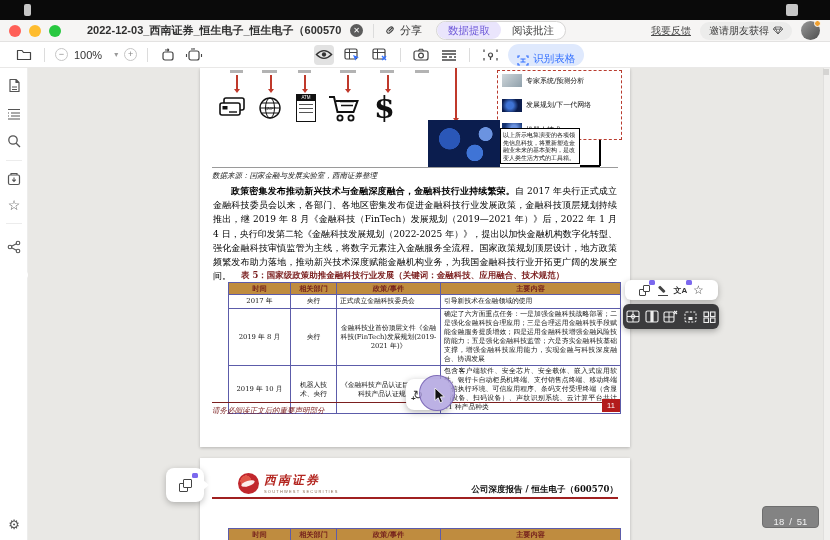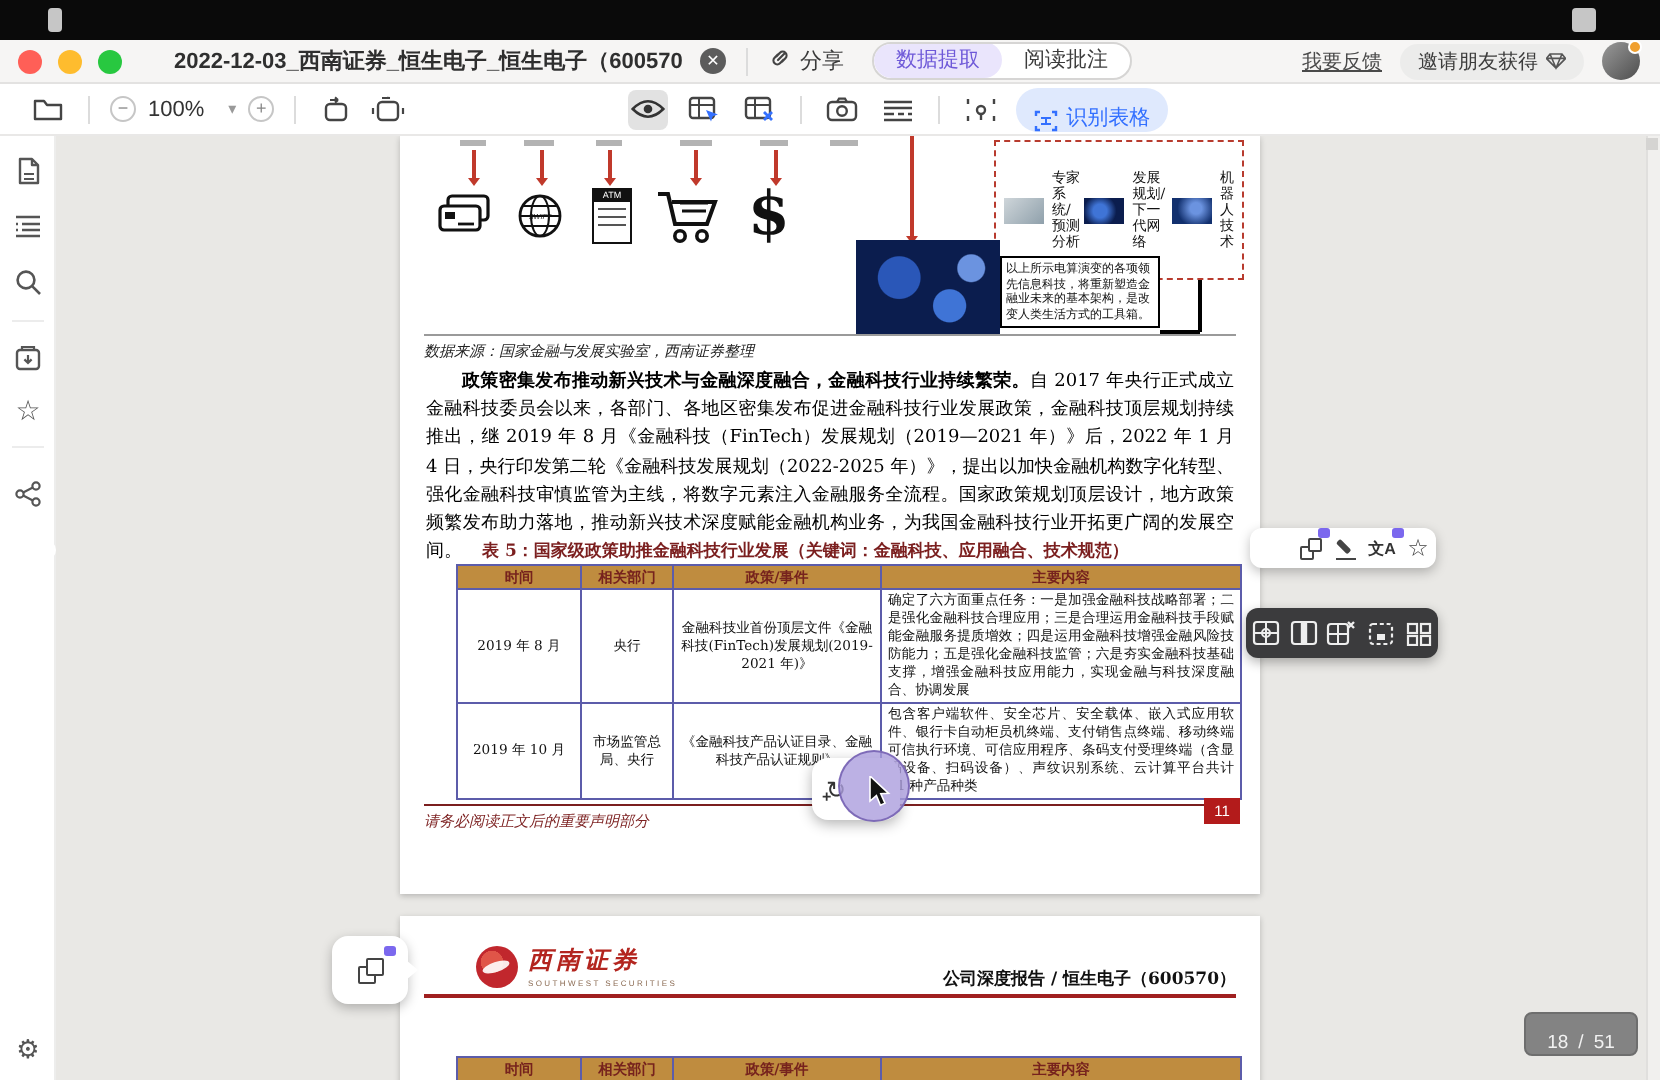--- a/index.html
+++ b/index.html
@@ -54,21 +54,21 @@
 
   
   .stub { position:absolute; height:3px; background:#8a8a8a; opacity:.65; }
   .rarrow { position:absolute; width:1.5px; background:#c0392b; }
   .rarrow::after { content:""; position:absolute; left:-2.2px; bottom:-4px; border-left:3px solid transparent; border-right:3px solid transparent; border-top:4px solid #c0392b; }
   .dgicon { position:absolute; color:#111; }
   .dollar { font-family:"DejaVu Serif", serif; font-size:30px; font-weight:bold; }
   .atm { width:20px; height:28px; border:1.5px solid #111; background:#fff; }
   .atm-head { background:#111; color:#fff; font-size:4.5px; text-align:center; line-height:6px; }
   .atm-lines { border-top:1px solid #555; margin:3px 2px 0 2px; }
-  .dashedbox { position:absolute; left:297px; top:2px; width:125px; height:70px; border:1.5px dashed #b83b2e; background:#fff; padding:3px 4px; display:flex; flex-direction:row; justify-content:space-between; }
+  .dashedbox { position:absolute; left:297px; top:2px; width:125px; height:70px; border:1.5px dashed #b83b2e; background:#fff; padding:3px 4px; display:flex; flex-direction:column; justify-content:space-between; }
   .dashrow { display:flex; align-items:center; gap:4px; }
   .thumb { width:20px; height:13px; flex:0 0 auto; }
   .dashtxt { font-size:7px; line-height:8px; color:#111; font-family:"DejaVu Serif", serif; }
   .techimg { position:absolute; left:228px; top:52px; width:72px; height:47px;
     background:radial-gradient(circle at 30% 40%, #2a57b8 0 18%, transparent 19%),
                radial-gradient(circle at 65% 70%, #3f74d6 0 14%, transparent 15%),
                radial-gradient(circle at 80% 30%, #6b93e0 0 10%, transparent 11%),
                #0b1d4e; }
   .notebox { position:absolute; left:300px; top:60px; width:80px; height:36px; border:1.5px solid #000; background:#fff; font-size:6px; line-height:7.5px; padding:2px 2px; font-family:"DejaVu Serif", serif; color:#111; }
   .conn { position:absolute; background:#000; }
@@ -98,21 +98,21 @@
   .p2table th { border:1px solid #5c5caa; background:#bf8c3f; color:#76221d; font-weight:bold; height:13px; font-size:7.2px; }
 
   
   .bubble { position:absolute; left:166px; top:468px; width:38px; height:34px; background:#fff; border-radius:8px; box-shadow:0 2px 6px rgba(0,0,0,.25); display:flex; align-items:center; justify-content:center; }
   .bubble::after { content:""; position:absolute; right:-5px; top:12px; border-top:5px solid transparent; border-bottom:5px solid transparent; border-left:6px solid #fff; }
   .copyic { position:relative; width:13px; height:13px; }
   .copyic i, .copyic b { position:absolute; width:9px; height:9px; border:1.4px solid #444; background:#fff; border-radius:1px; }
   .copyic i { left:0; bottom:0; } .copyic b { right:0; top:0; }
   .badge { position:absolute; width:6px; height:5px; background:#7b68ee; border-radius:1.5px; }
 
-  .wtoolbar { position:absolute; left:625px; top:264px; width:93px; height:20px; background:#fff; border-radius:6px; box-shadow:0 2px 6px rgba(0,0,0,.25); display:flex; align-items:center; justify-content:flex-end; }
+  .wtoolbar { position:absolute; left:625px; top:280px; width:93px; height:20px; background:#fff; border-radius:6px; box-shadow:0 2px 6px rgba(0,0,0,.25); display:flex; align-items:center; justify-content:center; }
   .wt-item { position:relative; width:18px; height:16px; display:flex; align-items:center; justify-content:center; color:#333; }
   .wenA { font-size:8px; font-weight:bold; color:#333; white-space:nowrap; }
   .star-g { font-size:12px; color:#444; line-height:12px; }
   .pencil { position:relative; width:12px; height:12px; }
   .pencil::before { content:""; position:absolute; left:2px; top:1px; width:8px; height:3px; background:#444; transform:rotate(45deg); transform-origin:left center; border-radius:1px; }
   .pencil::after { content:""; position:absolute; left:1px; bottom:0; width:10px; height:1.5px; background:#444; }
 
   .dtoolbar { position:absolute; left:623px; top:304px; width:96px; height:25px; background:#3b3b3d; border-radius:6px; box-shadow:0 2px 6px rgba(0,0,0,.3); display:flex; align-items:center; justify-content:space-around; }
   .dt-item { display:flex; align-items:center; justify-content:center; width:17px; height:17px; }
 
@@ -360,29 +360,35 @@
             <col style="width:104px">
             <col style="width:180px">
           </colgroup>
         <tbody>
             <tr>
           <th>时间</th>
           <th>相关部门</th>
           <th>政策/事件</th>
           <th>主要内容</th>
         </tr>
+        <tr style="height:14px">
+          <td class="c-center">2017 年</td>
+          <td class="c-center">央行</td>
+          <td class="c-left">正式成立金融科技委员会</td>
+          <td class="c-left">引导新技术在金融领域的使用</td>
+        </tr>
         <tr style="height:40px">
           <td class="c-center">2019 年 8 月</td>
           <td class="c-center">央行</td>
           <td class="c-center">金融科技业首份顶层文件《金融科技(FinTech)发展规划(2019-2021 年)》</td>
           <td class="c-left">确定了六方面重点任务：一是加强金融科技战略部署；二是强化金融科技合理应用；三是合理运用金融科技手段赋能金融服务提质增效；四是运用金融科技增强金融风险技防能力；五是强化金融科技监管；六是夯实金融科技基础支撑，增强金融科技应用能力，实现金融与科技深度融合、协调发展</td>
         </tr>
         <tr style="height:34px">
           <td class="c-center">2019 年 10 月</td>
-          <td class="c-center">市场监管总局、央行</td>
+          <td class="c-center">机器人技术、央行</td>
           <td class="c-center">《金融科技产品认证目录、金融科技产品认证规则》</td>
           <td class="c-left">包含客户端软件、安全芯片、安全载体、嵌入式应用软件、银行卡自动柜员机终端、支付销售点终端、移动终端可信执行环境、可信应用程序、条码支付受理终端（含显码设备、扫码设备）、声纹识别系统、云计算平台共计 11 种产品种类</td>
         </tr>
       </tbody>
         </table>
 
       <div class="footrule"></div>
       <div class="foot">请务必阅读正文后的重要声明部分</div>
       <div class="pagebadge">11</div>
     </div>

